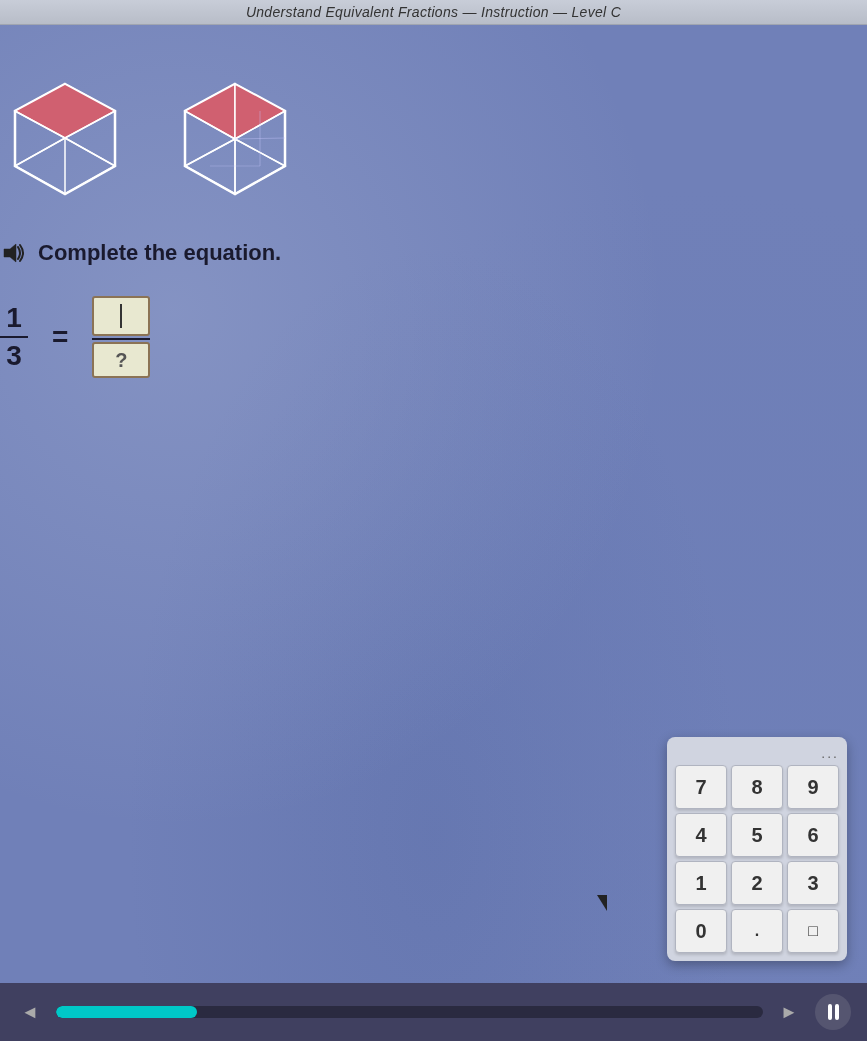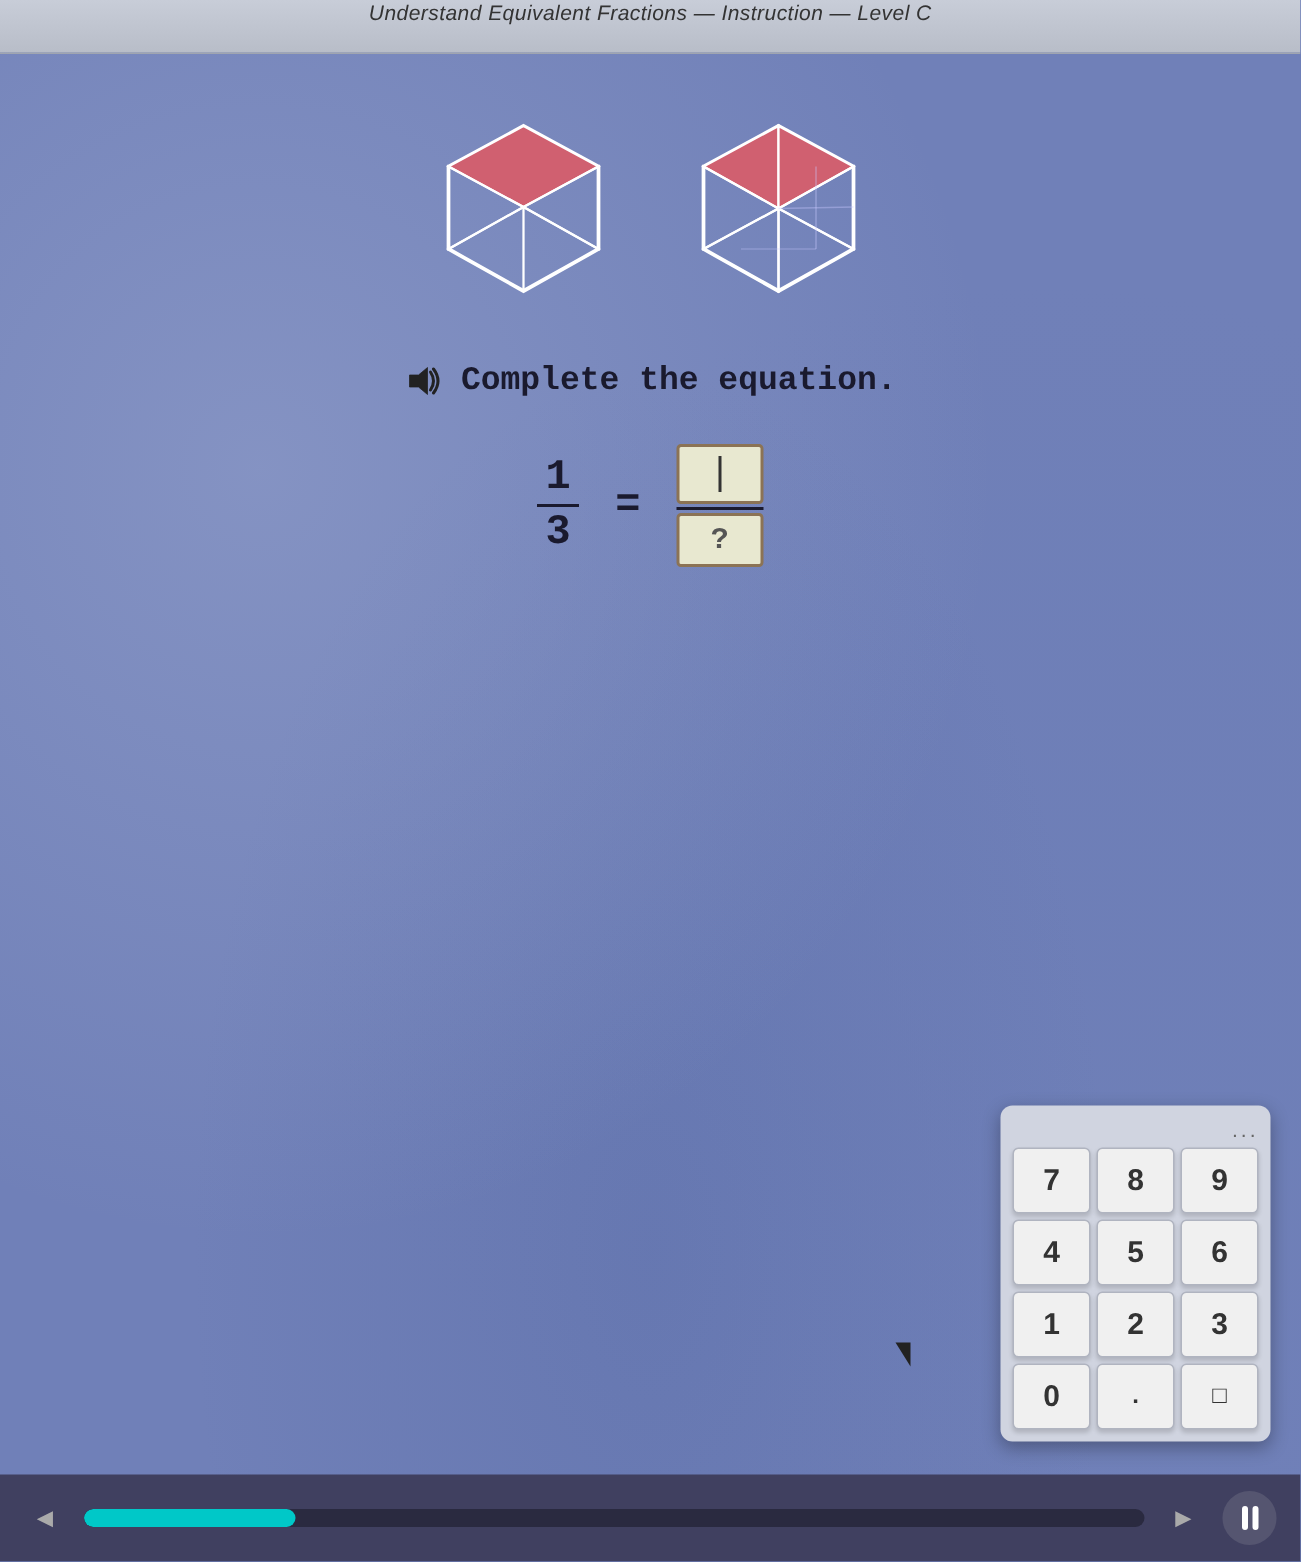--- a/index.html
+++ b/index.html
@@ -23,23 +23,24 @@
         radial-gradient(ellipse at 50% 80%, rgba(80,100,160,0.3) 0%, transparent 50%);
       background-color: #7080b8;
     }
 
     
     .top-bar {
       position: absolute;
       top: 0;
       left: 0;
       right: 0;
-      height: 36px;
+      height: 25px;
       background: linear-gradient(180deg, #c8cdd8 0%, #b8bdc8 100%);
       display: flex;
+      align-items: center;
       justify-content: center;
       border-bottom: 1px solid #a0a5b0;
       z-index: 10;
     }
 
     .top-bar-title {
       font-size: 14px;
       color: #333;
       font-style: italic;
       letter-spacing: 0.3px;
@@ -47,23 +48,21 @@
 
     
     .main-content {
       position: absolute;
       top: 36px;
       left: 0;
       right: 0;
       bottom: 60px;
       display: flex;
       flex-direction: column;
-      align-items: center;
       padding-top: 40px;
-      font-family: Liberation Mono, monospace;
     }
 
     
     .shapes-container {
       display: flex;
       gap: 40px;
       margin-bottom: 30px;
       align-items: center;
     }
 

